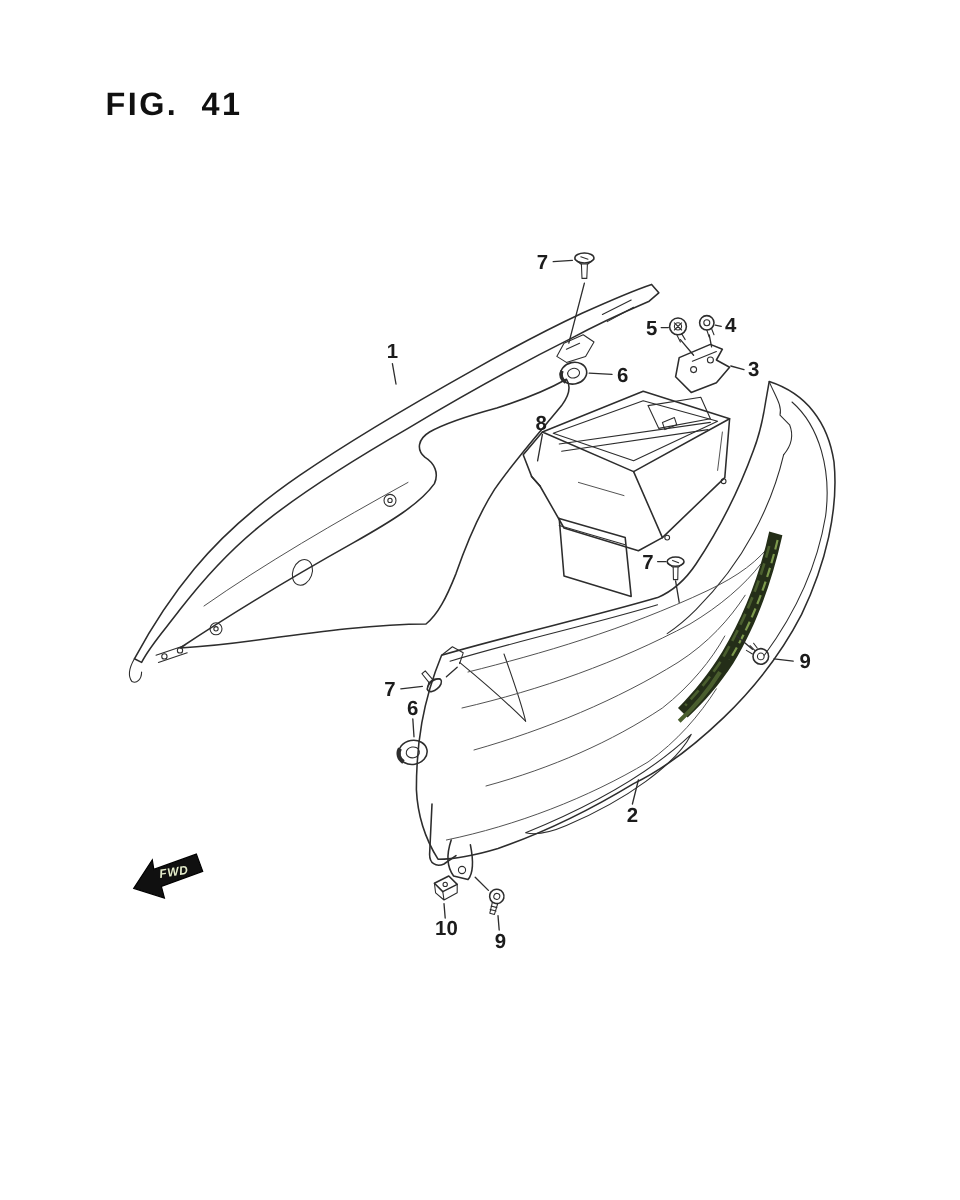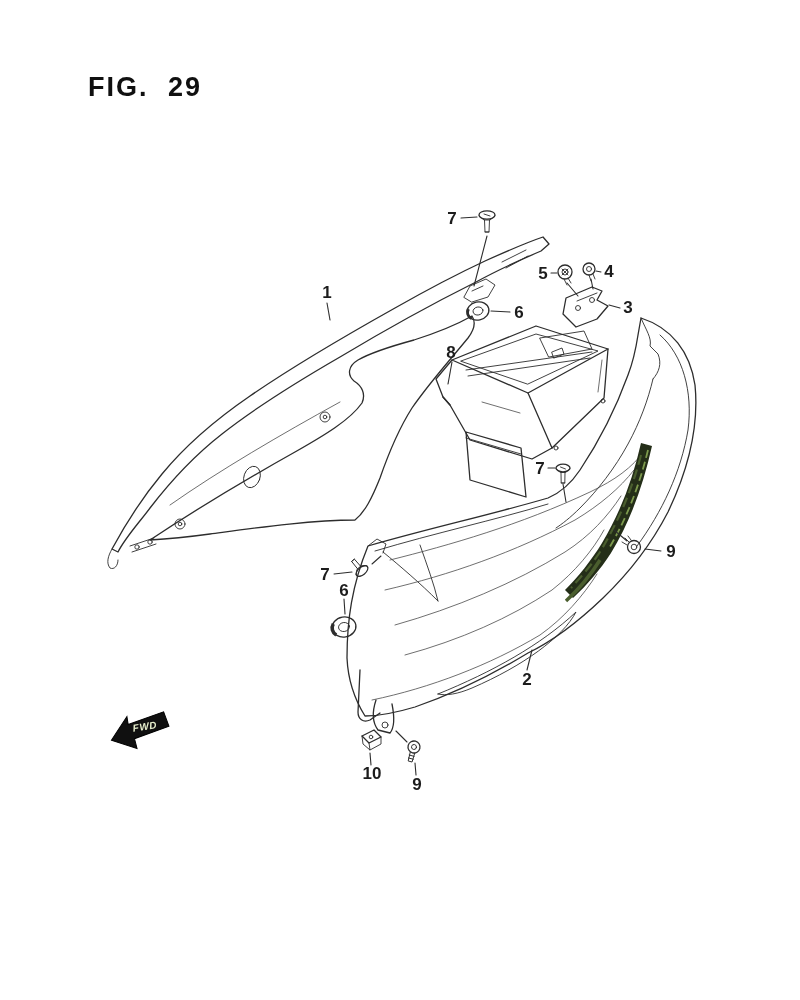--- a/index.html
+++ b/index.html
@@ -32,21 +32,21 @@
   .lnsoft{fill:none;stroke:#4a4a4a;stroke-width:0.8;stroke-linecap:round;stroke-linejoin:round;}
   .lead{fill:none;stroke:var(--ink);stroke-width:1.1;stroke-linecap:round;}
   .lbl{font-family:"Liberation Sans", sans-serif;font-size:17px;font-weight:700;fill:#1c1c1c;}
   .badge-txt{font-family:"Liberation Sans", sans-serif;font-size:10px;font-weight:700;font-style:italic;letter-spacing:0.5px;}
 </style>
 </head>
 <body>
 
 <div class="page">
 
-  <div class="fig-title">FIG. 29</div>
+  <div class="fig-title">FIG. 41</div>
 
   <svg width="800" height="1000" viewBox="0 0 800 1000">
 
     <g>
       <path class="ln" d="M368,546
         C430,528 490,515 548,498
         C562,492 572,482 580,470
         C600,440 616,408 628,375
         C633,362 636,348 638,335
         L641,318

